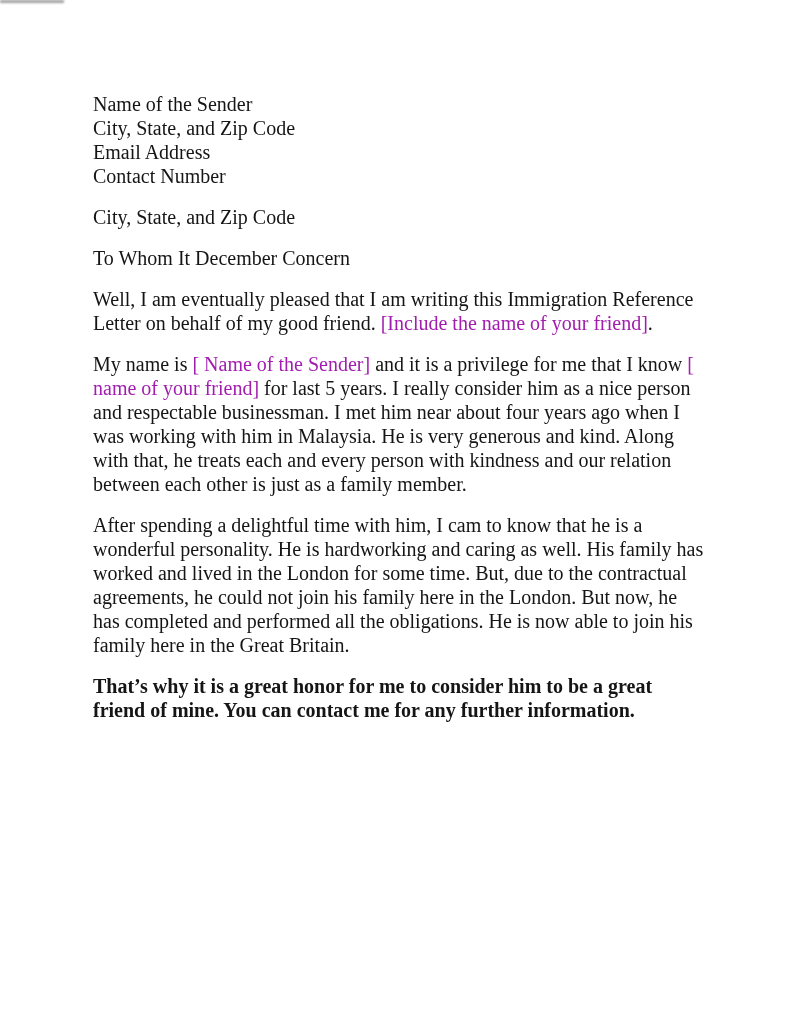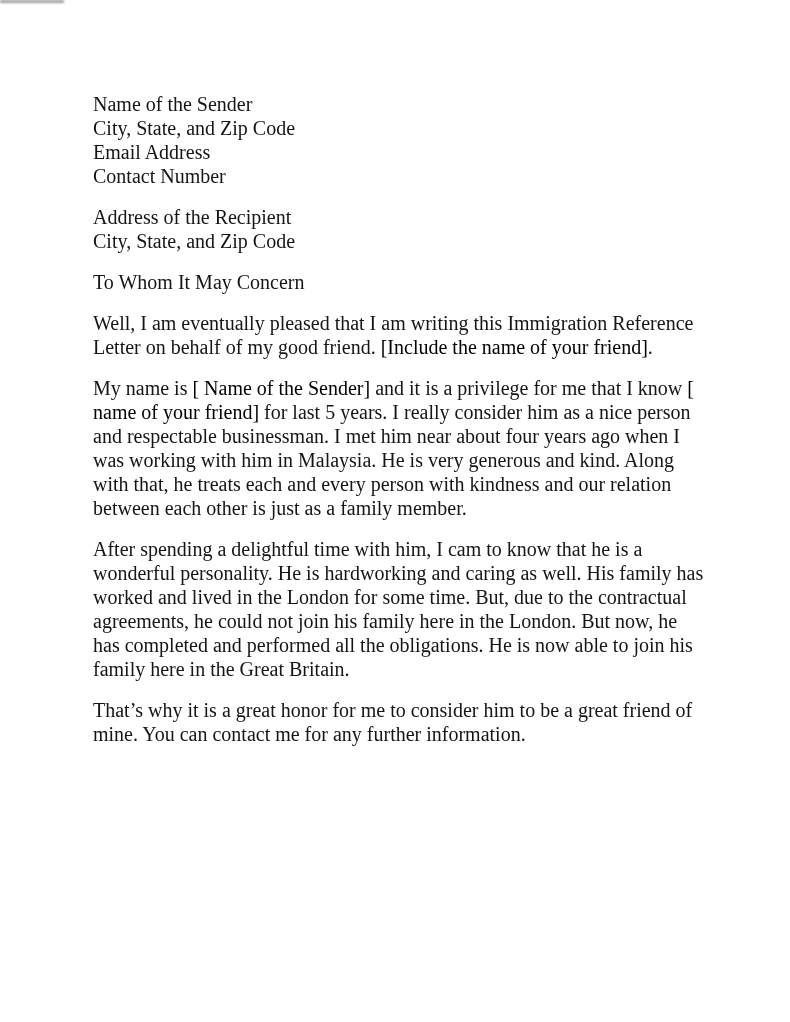--- a/index.html
+++ b/index.html
@@ -38,43 +38,43 @@
     margin: 0 0 17px 0;
   }
   .line {
     white-space: nowrap;
   }
   p.para {
     margin: 0 0 17px 0;
   }
   p.para:last-child {
     margin-bottom: 0;
+    font-weight: bold;
   }
   .red {
-    color: #000000;
+    color: #a21caf;
     text-align: center;
   }
 </style>
 </head>
 <body>
 
 <div class="page">
   <div class="scan-artifact"></div>
   <div class="content">
     <div class="block">
         <div class="line">Name of the Sender</div>
         <div class="line">City, State, and Zip Code</div>
         <div class="line">Email Address</div>
         <div class="line">Contact Number</div>
       </div>
     <div class="block">
-        <div class="line">Address of the Recipient</div>
         <div class="line">City, State, and Zip Code</div>
       </div>
-    <div class="block">To Whom It May Concern</div>
+    <div class="block">To Whom It December Concern</div>
     <div>
         <p class="para"><span>Well, I am eventually pleased that I am writing this Immigration Reference Letter on behalf of my good friend. </span><span class="red">[Include the name of your friend]</span><span>.</span></p>
         <p class="para"><span>My name is </span><span class="red">[ Name of the Sender]</span><span> and it is a privilege for me that I know </span><span class="red">[ name of your friend]</span><span> for last 5 years. I really consider him as a nice person and respectable businessman. I met him near about four years ago when I was working with him in Malaysia. He is very generous and kind. Along with that, he treats each and every person with kindness and our relation between each other is just as a family member.</span></p>
         <p class="para"><span>After spending a delightful time with him, I cam to know that he is a wonderful personality. He is hardworking and caring as well. His family has worked and lived in the London for some time. But, due to the contractual agreements, he could not join his family here in the London. But now, he has completed and performed all the obligations. He is now able to join his family here in the Great Britain.</span></p>
         <p class="para"><span>That’s why it is a great honor for me to consider him to be a great friend of mine. You can contact me for any further information.</span></p>
       </div>
   </div>
 </div>
 
 </body></html>

